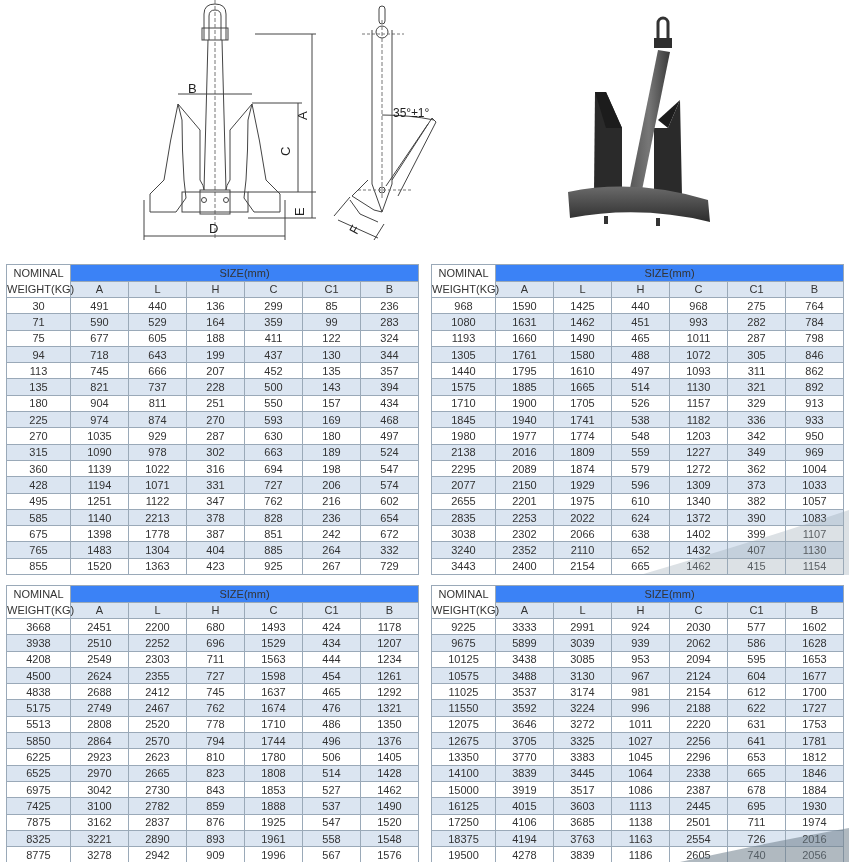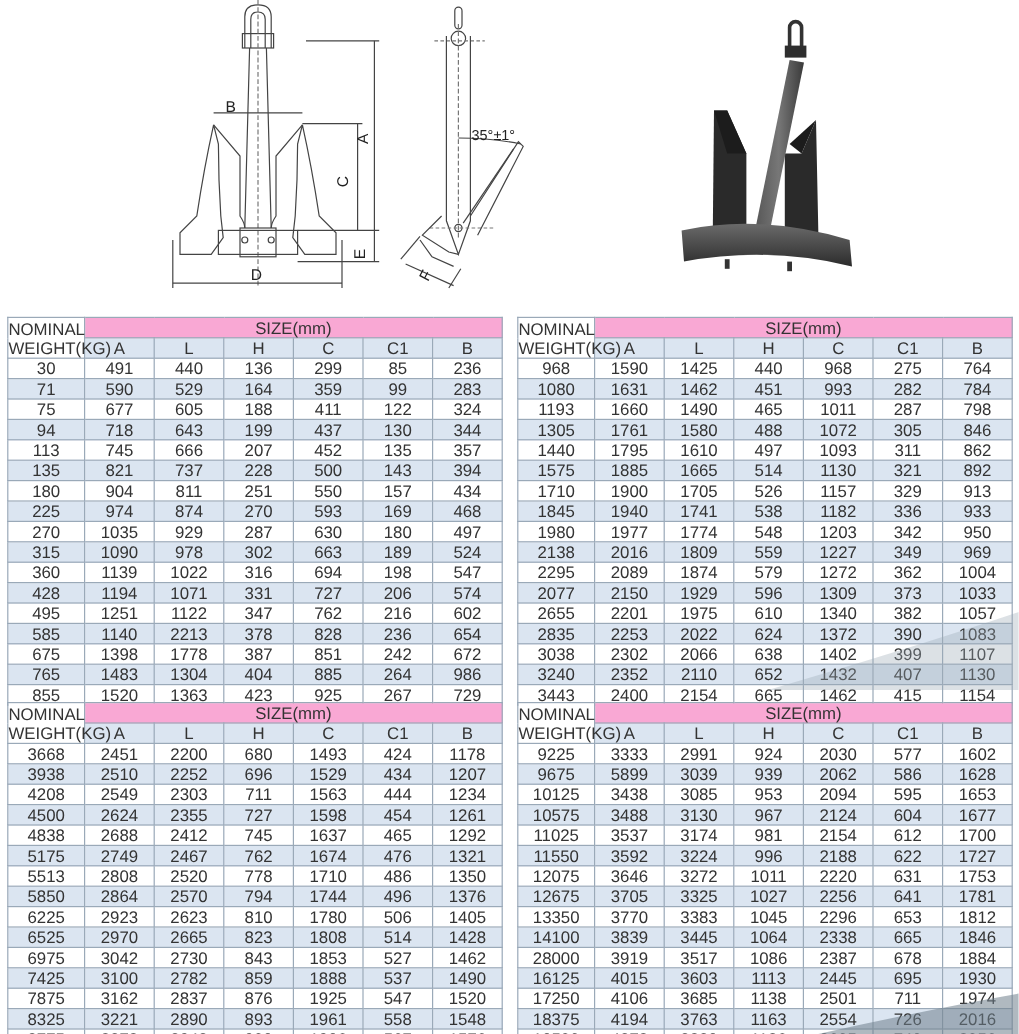--- a/index.html
+++ b/index.html
@@ -9,35 +9,35 @@
   .drawings { position: absolute; left: 0; top: 0; width: 849px; height: 258px; }
   .drawing-front { position: absolute; left: 120px; top: 0; width: 200px; height: 250px; }
   .drawing-side { position: absolute; left: 320px; top: 0; width: 140px; height: 250px; }
   .photo { position: absolute; left: 540px; top: 0; width: 200px; height: 250px; }
   .dim-label { font-family: "Liberation Sans", sans-serif; font-size: 13px; fill: #222; }
 
   .spec-table {
     position: absolute;
     border-collapse: collapse;
     table-layout: fixed;
-    font-size: 14px;
+    font-size: 11px;
     color: #333;
     border: 1px solid #8fa4b8;
   }
   .spec-table td, .spec-table th {
     border: 1px solid #9aa9b8;
     text-align: center;
     vertical-align: middle;
     font-weight: normal;
     height: 16.3px;
     padding: 0;
     white-space: nowrap;
   }
   .spec-table th.nominal { background: #ffffff; line-height: 16px; }
-  .spec-table th.size-head { background: #f9a8d4; border-bottom: 1px solid #9aa9b8; }
+  .spec-table th.size-head { background: #3b82f6; border-bottom: 1px solid #9aa9b8; }
   .spec-table th.col-head { background: #dbe5f1; }
   .spec-table tr.odd td { background: #ffffff; }
   .spec-table tr.even td { background: #dbe5f1; }
 
   #t1 { left: 6px; top: 264px; width: 413px; }
   #t2 { left: 431px; top: 264px; width: 413px; }
   #t3 { left: 6px; top: 585px; width: 413px; }
   #t4 { left: 431px; top: 585px; width: 413px; }
 
   .swoosh {
@@ -299,21 +299,21 @@
         <td>242</td>
         <td>672</td>
       </tr>
       <tr class="even">
         <td>765</td>
         <td>1483</td>
         <td>1304</td>
         <td>404</td>
         <td>885</td>
         <td>264</td>
-        <td>986</td>
+        <td>332</td>
       </tr>
       <tr class="odd">
         <td>855</td>
         <td>1520</td>
         <td>1363</td>
         <td>423</td>
         <td>925</td>
         <td>267</td>
         <td>729</td>
       </tr>
@@ -779,21 +779,21 @@
       <tr class="even">
         <td>14100</td>
         <td>3839</td>
         <td>3445</td>
         <td>1064</td>
         <td>2338</td>
         <td>665</td>
         <td>1846</td>
       </tr>
       <tr class="odd">
-        <td>28000</td>
+        <td>15000</td>
         <td>3919</td>
         <td>3517</td>
         <td>1086</td>
         <td>2387</td>
         <td>678</td>
         <td>1884</td>
       </tr>
       <tr class="even">
         <td>16125</td>
         <td>4015</td>

